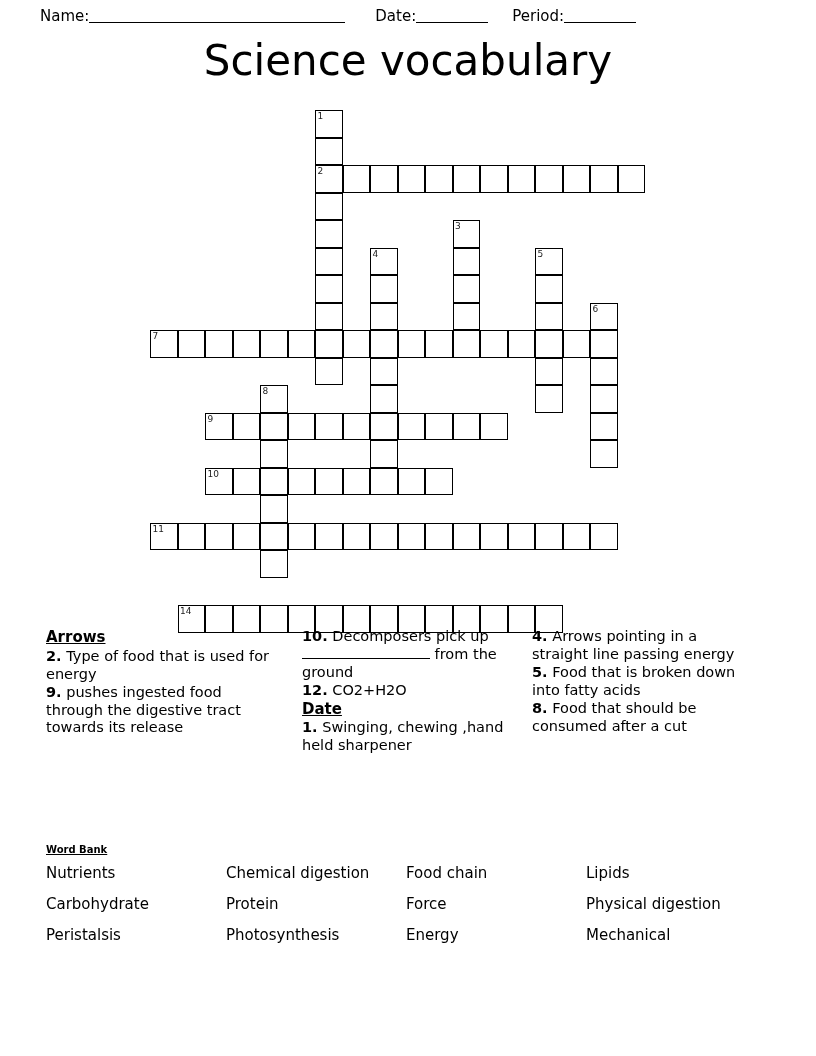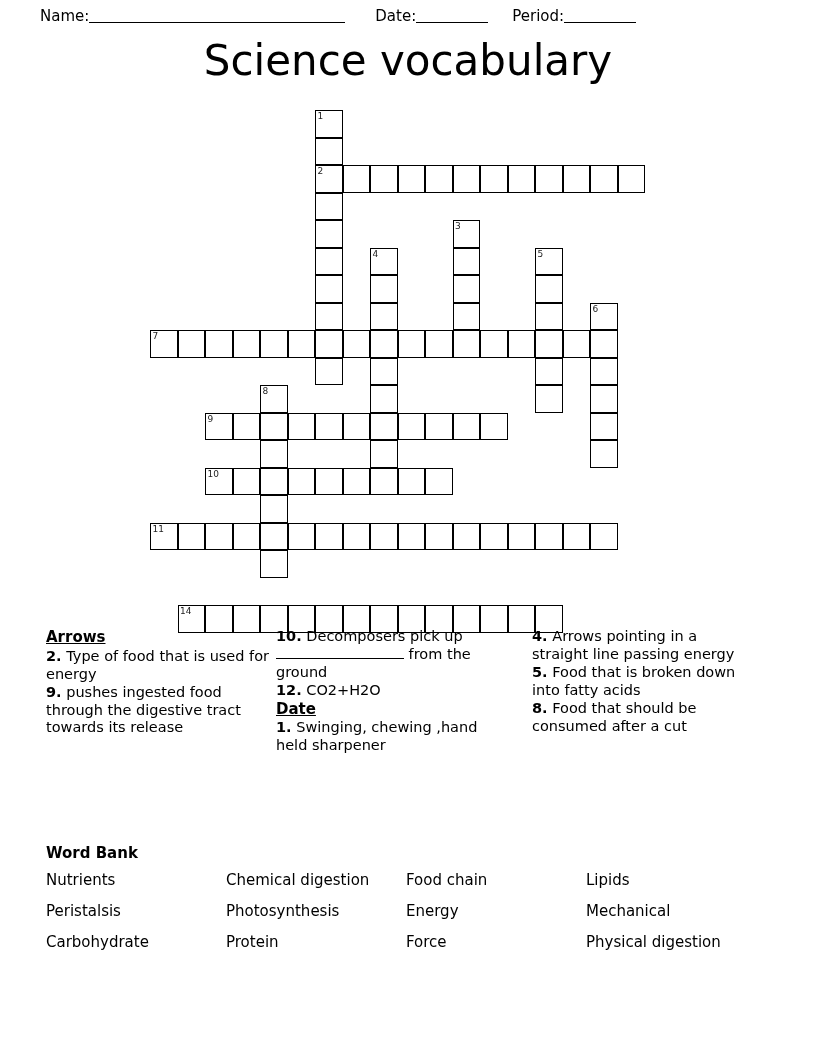--- a/index.html
+++ b/index.html
@@ -27,30 +27,30 @@
   
   #grid{position:absolute;left:0;top:0;width:816px;height:640px;}
   .cell{position:absolute;box-sizing:border-box;border:1.6px solid #000;background:#fff;}
   .cnum{position:absolute;font-size:9px;line-height:9px;left:1.5px;top:1px;
         font-family:"DejaVu Sans","Liberation Sans",sans-serif;color:#222;}
 
   
   #clues{position:absolute;left:46px;top:628px;width:730px;height:200px;}
   .cluecol{position:absolute;top:0;font-size:14.5px;line-height:1.24;}
   .col1{left:0;width:226px;}
-  .col2{left:230px;width:232px;}
+  .col2{left:256px;width:232px;}
   .col3{left:486px;width:222px;}
   .secthead{font-weight:700;text-decoration:underline;font-size:15px;display:block;margin:0 0 1px 0;}
   .clue{display:block;margin:0;}
   .clue b{font-weight:700;}
   .blankrule{display:inline-block;border-bottom:1.5px solid #000;width:128px;height:12px;}
 
   
   #wordbank{position:absolute;left:46px;top:844px;width:730px;}
-  .wbhead{font-weight:700;font-size:15px;}
+  .wbhead{font-weight:700;text-decoration:underline;font-size:10px;}
   .wbgrid{margin-top:9px;}
   .wbrow{display:flex;margin-bottom:13px;font-size:15px;}
   .wbcell{width:180px;}
 </style>
 </head>
 <body>
 
 <div class="hdr">
   <span class="pad-l"></span>
   <span class="lbl">Name:</span>
@@ -226,25 +226,25 @@
 <div id="wordbank">
   <div class="wbhead">Word Bank</div>
   <div class="wbgrid">
       <div class="wbrow">
         <div class="wbcell">Nutrients</div>
         <div class="wbcell">Chemical digestion</div>
         <div class="wbcell">Food chain</div>
         <div class="wbcell">Lipids</div>
       </div>
       <div class="wbrow">
+        <div class="wbcell">Carbohydrate</div>
+        <div class="wbcell">Protein</div>
+        <div class="wbcell">Force</div>
+        <div class="wbcell">Physical digestion</div>
+      </div>
+      <div class="wbrow">
         <div class="wbcell">Peristalsis</div>
         <div class="wbcell">Photosynthesis</div>
         <div class="wbcell">Energy</div>
         <div class="wbcell">Mechanical</div>
       </div>
-      <div class="wbrow">
-        <div class="wbcell">Carbohydrate</div>
-        <div class="wbcell">Protein</div>
-        <div class="wbcell">Force</div>
-        <div class="wbcell">Physical digestion</div>
-      </div>
     </div>
 </div>
 
 </body></html>

